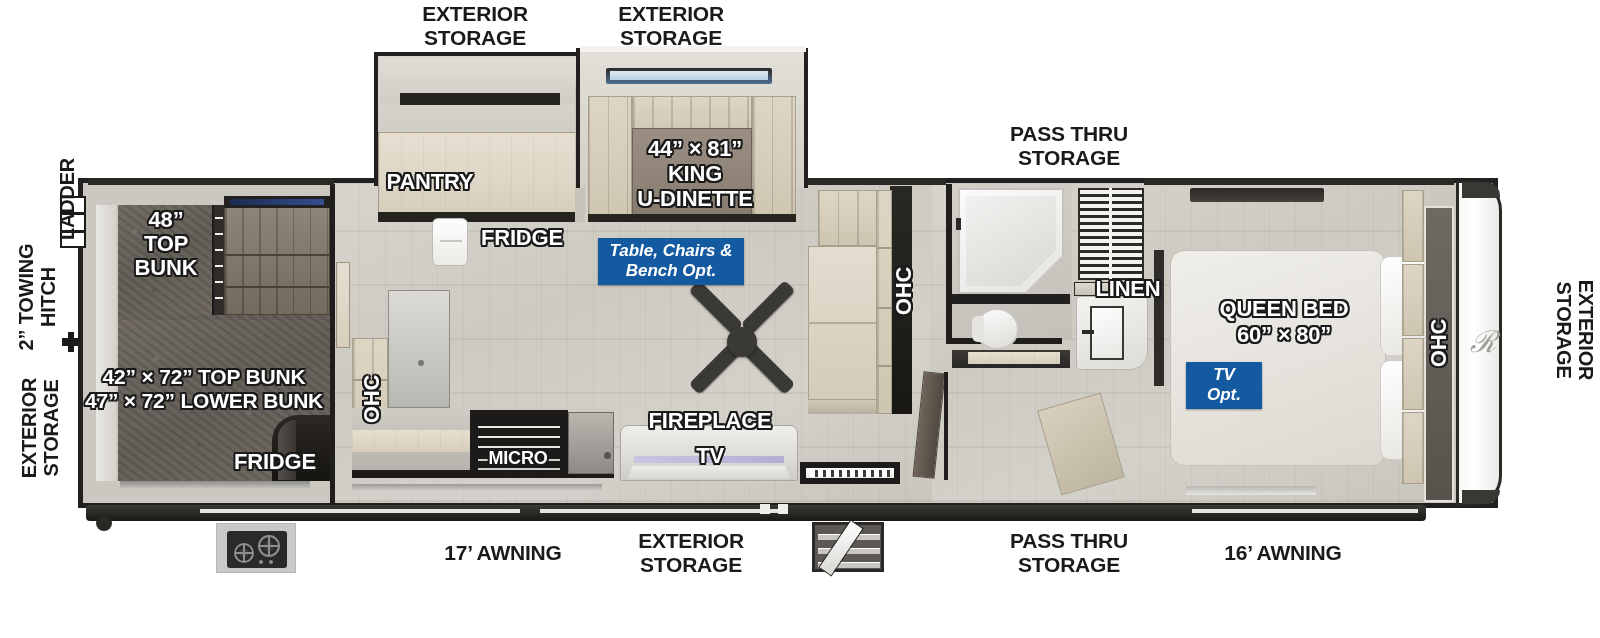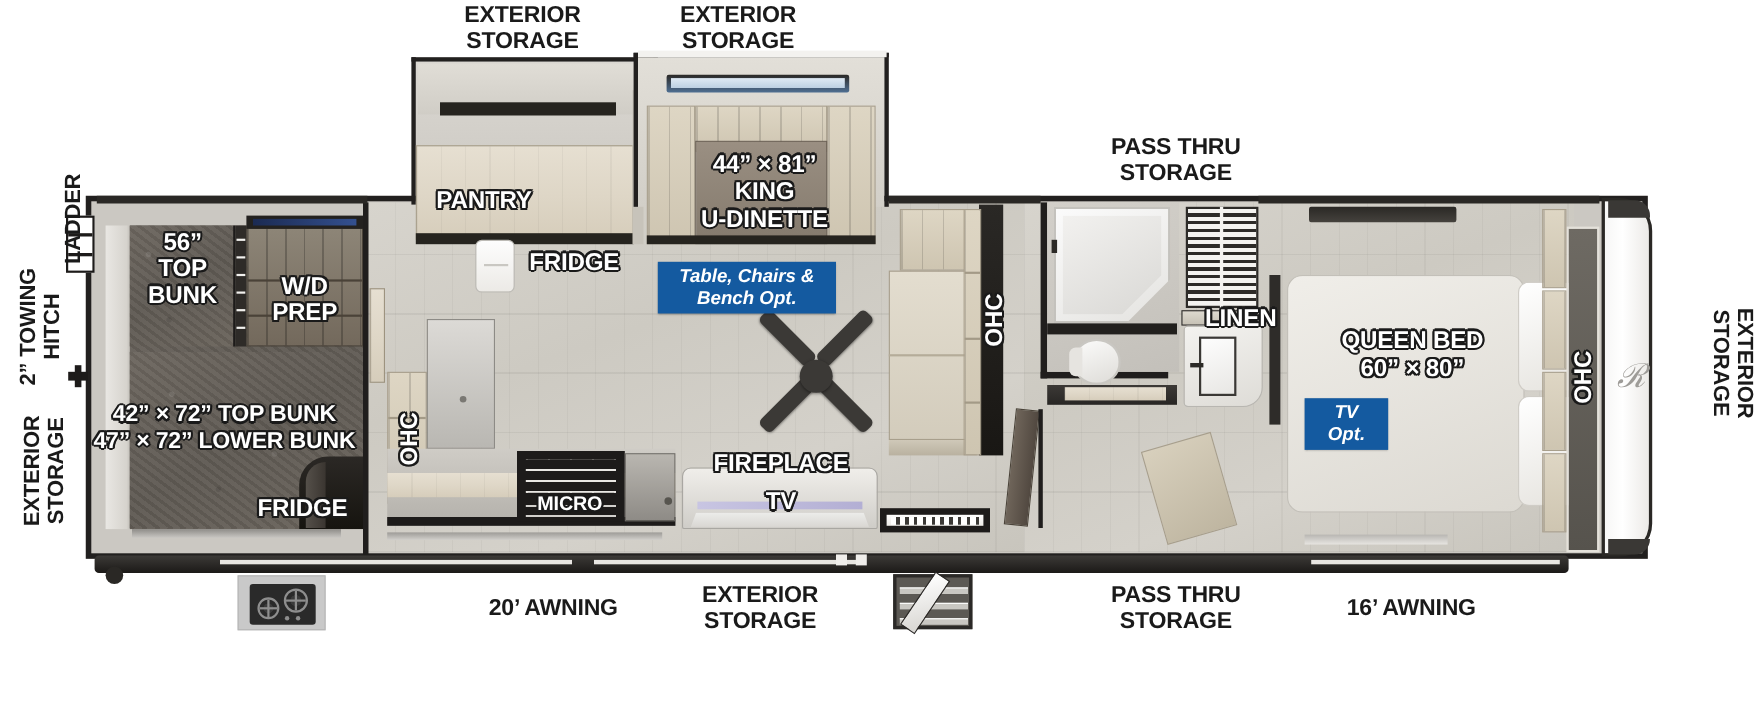--- a/index.html
+++ b/index.html
@@ -359,52 +359,50 @@
 
   <div class="lbl outer rot-ccw" style="left:7px; top:188px; width:120px; height:22px; font-size:20px; line-height:22px;">LADDER</div>
   <div class="lbl outer rot-ccw" style="left:-33px; top:275px; width:140px; height:44px; font-size:20px; line-height:22px;">2” TOWING
 HITCH</div>
   <div class="lbl outer rot-ccw" style="left:-35px; top:406px; width:150px; height:44px; font-size:20px; line-height:22px;">EXTERIOR
 STORAGE</div>
 
   <div class="lbl outer rot-cw" style="left:1500px; top:308px; width:150px; height:44px; font-size:20px; line-height:22px;">EXTERIOR
 STORAGE</div>
 
-  <div class="lbl inner" style="left:118px; top:208px; width:96px; font-size:22px; line-height:1.1;">56”
+  <div class="lbl inner" style="left:118px; top:208px; width:96px; font-size:22px; line-height:1.1;">48”
 TOP
 BUNK</div>
-  <div class="lbl inner" style="left:224px; top:248px; width:106px; font-size:22px; line-height:1.1;">W/D
-PREP</div>
   <div class="lbl inner" style="left:74px; top:365px; width:260px; font-size:21px; line-height:1.15;">42” × 72” TOP BUNK
 47” × 72” LOWER BUNK</div>
   <div class="lbl inner" style="left:218px; top:450px; width:114px; font-size:22px;">FRIDGE</div>
 
   <div class="lbl inner rot-ccw" style="left:337px; top:386px; width:70px; height:26px; font-size:22px; line-height:26px;">OHC</div>
   <div class="lbl inner" style="left:466px; top:448px; width:104px; font-size:18px;">MICRO</div>
-  <div class="lbl inner" style="left:386px; top:170px; width:108px; font-size:22px;">PANTRY</div>
+  <div class="lbl inner" style="left:376px; top:170px; width:108px; font-size:22px;">PANTRY</div>
   <div class="lbl inner" style="left:470px; top:226px; width:104px; font-size:22px;">FRIDGE</div>
 
   <div class="lbl inner" style="left:605px; top:136px; width:180px; font-size:22px; line-height:1.14;">44” × 81”
 KING
 U-DINETTE</div>
 
   <div class="lbl inner" style="left:632px; top:409px; width:156px; font-size:22px;">FIREPLACE</div>
   <div class="lbl inner" style="left:666px; top:444px; width:88px; font-size:22px;">TV</div>
 
   <div class="lbl inner rot-ccw" style="left:869px; top:278px; width:70px; height:26px; font-size:22px; line-height:26px;">OHC</div>
 
   <div class="lbl inner" style="left:1080px; top:277px; width:96px; font-size:22px;">LINEN</div>
   <div class="lbl inner" style="left:1186px; top:296px; width:196px; font-size:22px; line-height:1.16;">QUEEN BED
 60” × 80”</div>
   <div class="lbl inner rot-ccw" style="left:1402px; top:330px; width:74px; height:26px; font-size:22px; line-height:26px;">OHC</div>
 
-  <div class="badge" style="left:598px; top:238px; width:162px; font-size:17px;">Table, Chairs &amp;
+  <div class="badge" style="left:598px; top:238px; width:146px; font-size:17px;">Table, Chairs &amp;
 Bench Opt.</div>
   <div class="badge" style="left:1186px; top:362px; width:76px; font-size:17px;">TV Opt.</div>
 
-  <div class="lbl outer" style="left:428px; top:541px; width:150px; font-size:21px;">20’ AWNING</div>
+  <div class="lbl outer" style="left:428px; top:541px; width:150px; font-size:21px;">17’ AWNING</div>
   <div class="lbl outer" style="left:608px; top:529px; width:166px; font-size:21px;">EXTERIOR
 STORAGE</div>
   <div class="lbl outer" style="left:986px; top:529px; width:166px; font-size:21px;">PASS THRU
 STORAGE</div>
   <div class="lbl outer" style="left:1208px; top:541px; width:150px; font-size:21px;">16’ AWNING</div>
 
 </div>
 
 </body></html>

